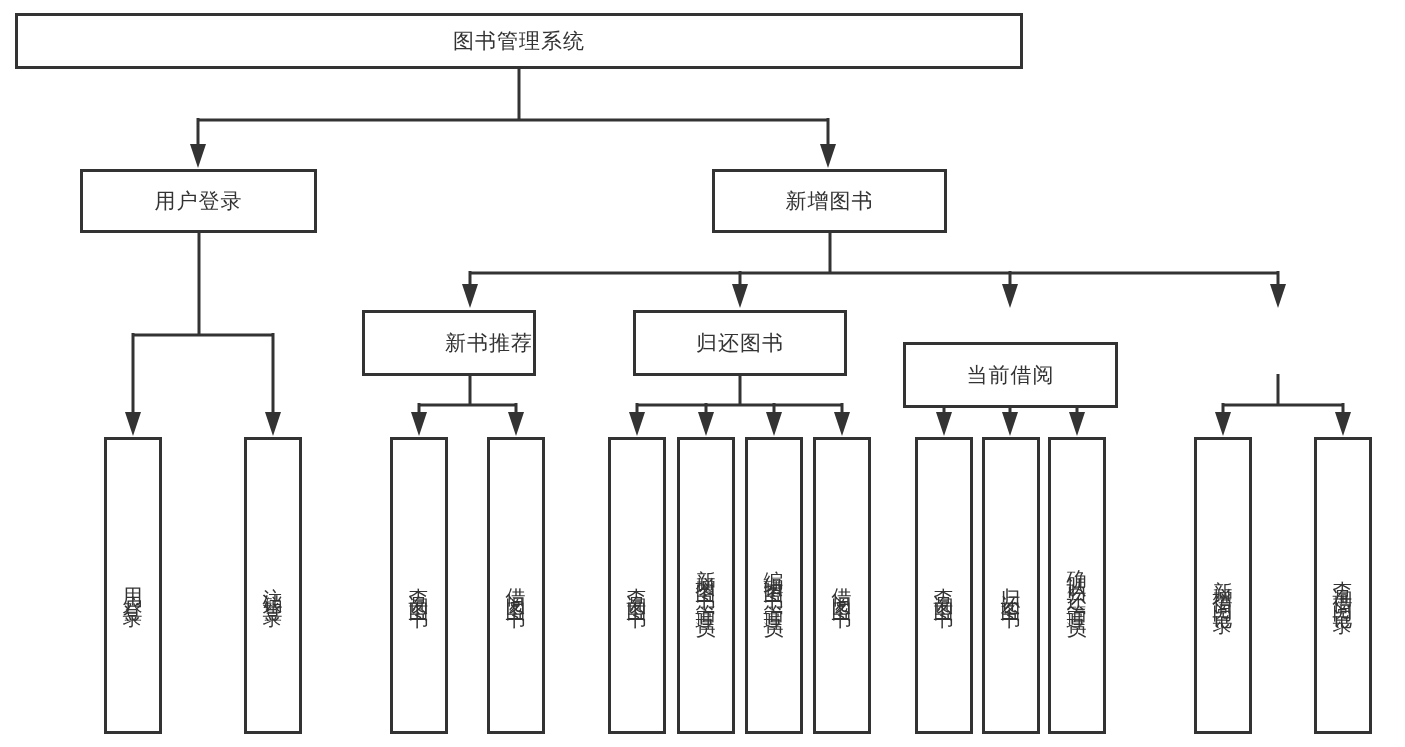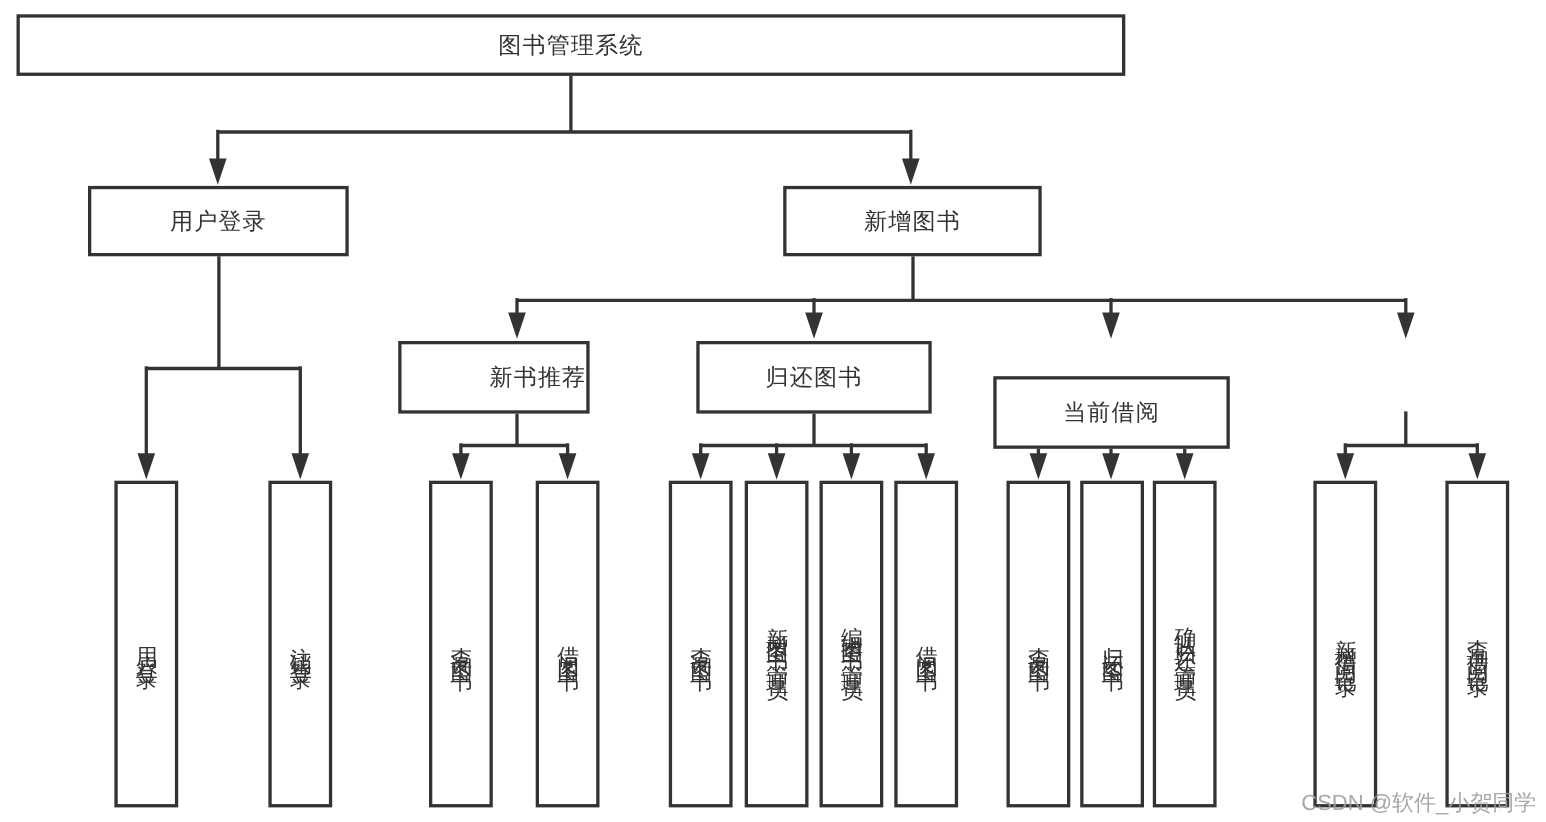--- a/index.html
+++ b/index.html
@@ -187,15 +187,14 @@
     <span class="vtext">确认归还（管理员）</span>
   </div>
 
   <div class="node vbox" style="left:1194px;">
     <span class="vtext">新增借阅记录</span>
   </div>
   <div class="node vbox" style="left:1314px;">
     <span class="vtext">查询借阅记录</span>
   </div>
 
-  <div id="watermark">CSDN @软件_小贺同学</div>
 
 </div>
 
 </body></html>

